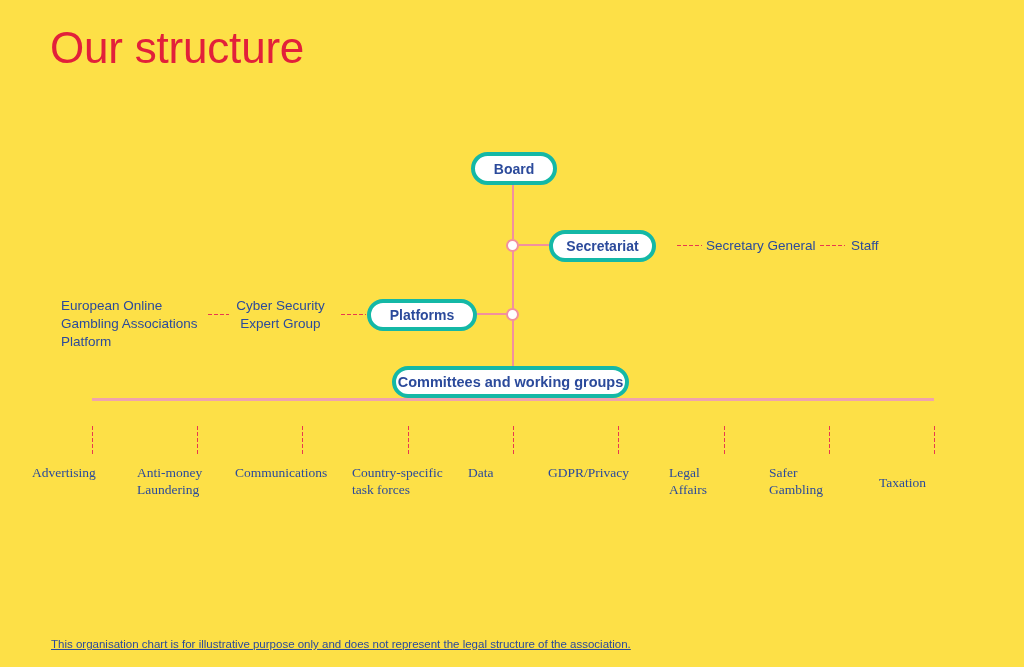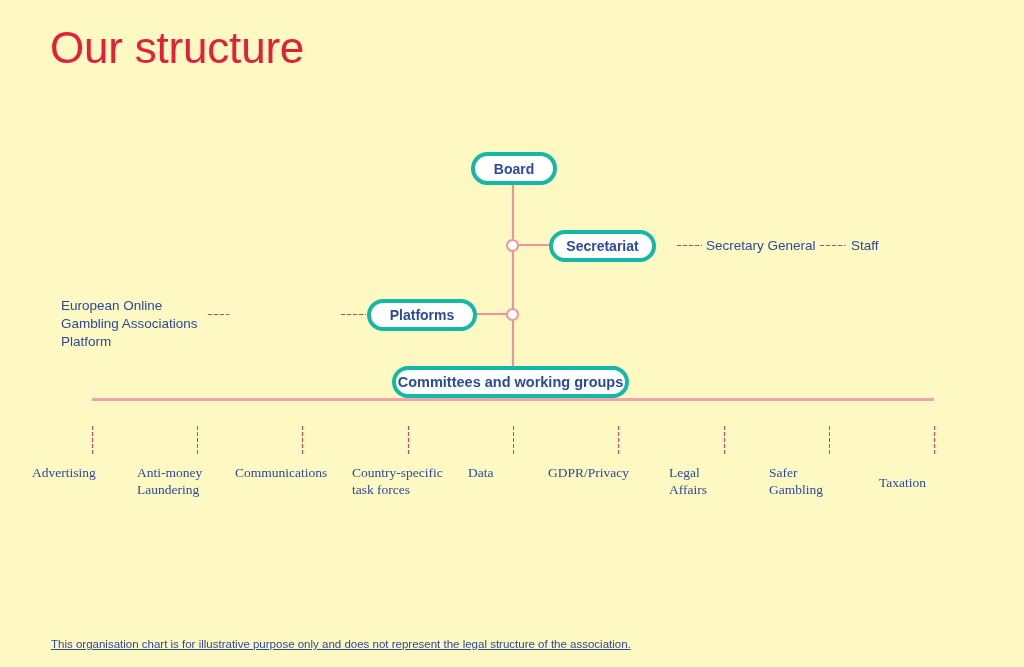--- a/index.html
+++ b/index.html
@@ -9,21 +9,21 @@
     background: #ffffff;
   }
   body {
     font-family: "Liberation Sans", sans-serif;
     -webkit-font-smoothing: antialiased;
   }
   #page {
     position: relative;
     width: 1024px;
     height: 667px;
-    background: #fef9c3;
+    background: #fde047;
     overflow: hidden;
   }
 
   
   #page-title {
     position: absolute;
     left: 50px;
     top: 20px;
     font-size: 44px;
     line-height: 56px;
@@ -156,20 +156,24 @@
 
   <div class="pill" id="pill-committees">Committees and working groups</div>
 
   <div class="dots-h" style="left:676px; top:244px; width:26px;"></div>
   <div class="side-label" style="left:706px; top:237px;">Secretary General</div>
   <div class="dots-h" style="left:819px; top:244px; width:26px;"></div>
   <div class="side-label" style="left:851px; top:237px;">Staff</div>
 
   <div class="dots-h" style="left:340px; top:313px; width:26px;"></div>
 
+  <div class="side-label" style="left:231px; top:297px; text-align:center; width:99px;">
+    <div>Cyber Security</div>
+    <div>Expert Group</div>
+  </div>
 
   <div class="dots-h" style="left:207px; top:313px; width:22px;"></div>
 
   <div class="side-label" style="left:61px; top:297px; text-align:left; width:140px;">
     <div>European Online</div>
     <div>Gambling Associations</div>
     <div>Platform</div>
   </div>
 
   <div class="dots-v" style="left:91px;  top:425px; height:30px;"></div>

